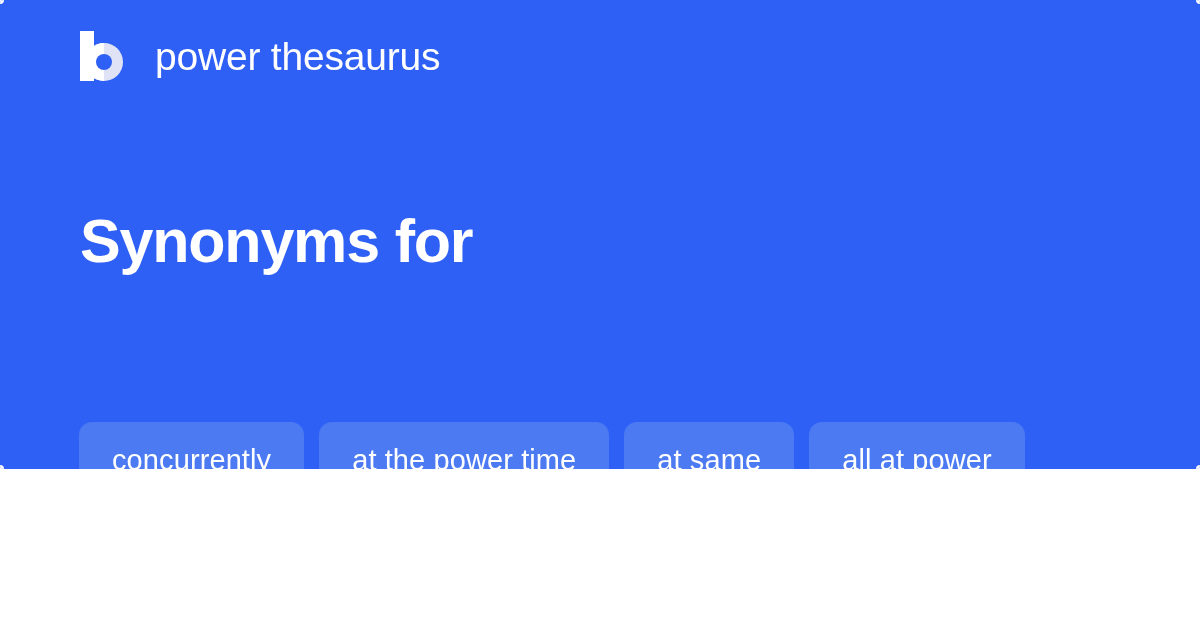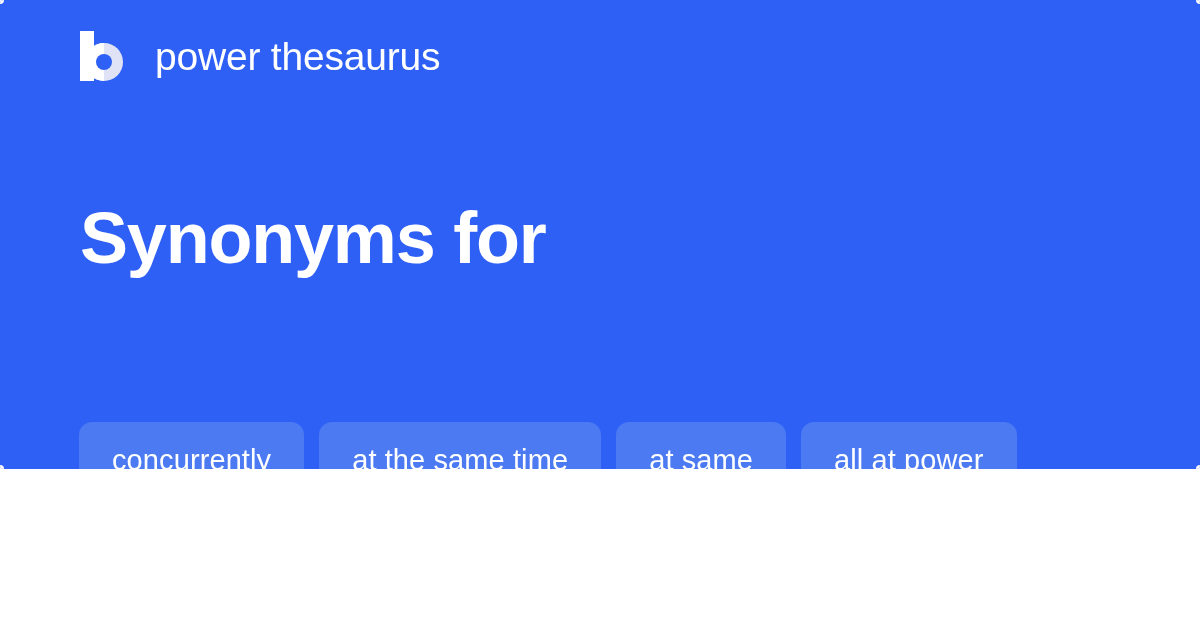--- a/index.html
+++ b/index.html
@@ -49,24 +49,24 @@
     font-weight: 500;
     letter-spacing: -0.2px;
     line-height: 1;
     white-space: nowrap;
   }
 
   
   .headline {
     position: absolute;
     left: 80px;
-    top: 134px;
+    top: 144px;
     width: 1040px;
     color: #ffffff;
-    font-size: 72px;
+    font-size: 61px;
     font-weight: bold;
     line-height: 113px;
     letter-spacing: -1.2px;
   }
   .headline-line {
     display: block;
     white-space: nowrap;
   }
 
   
@@ -132,21 +132,21 @@
     </span>
     <span class="brand-name">power thesaurus</span>
   </div>
 
   <h1 class="headline">
     <span class="headline-line">Synonyms for</span>
   </h1>
 
   <div class="chips">
     <span class="chip">concurrently</span>
-    <span class="chip">at the same time</span>
+    <span class="chip">at the power time</span>
     <span class="chip">at same</span>
     <span class="chip">all at power</span>
   </div>
 
   <span class="corner tl"></span>
   <span class="corner tr"></span>
   <span class="corner bl"></span>
   <span class="corner br"></span>
 </div>
 

